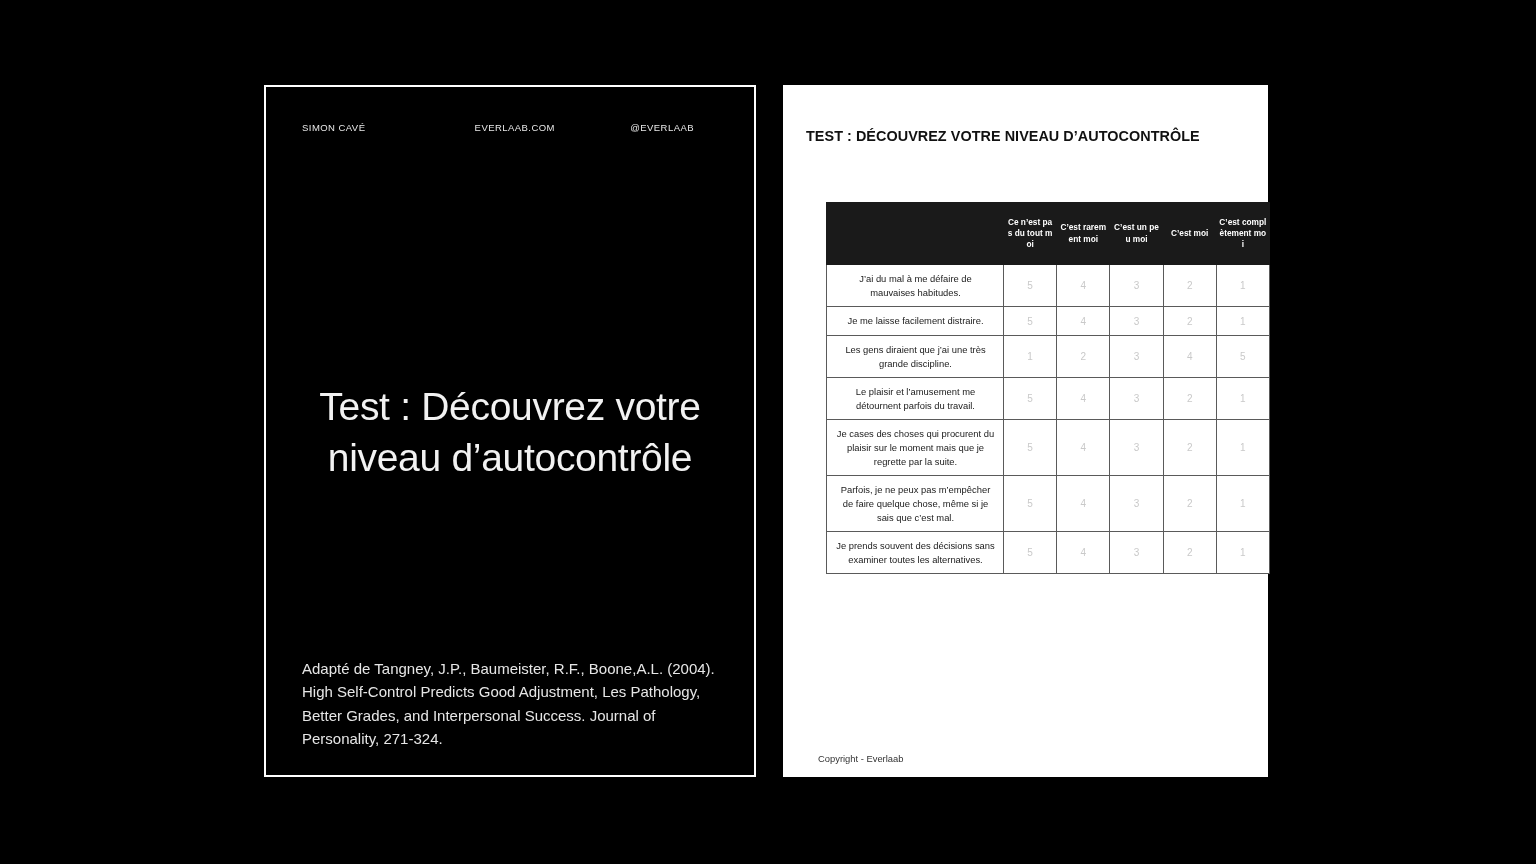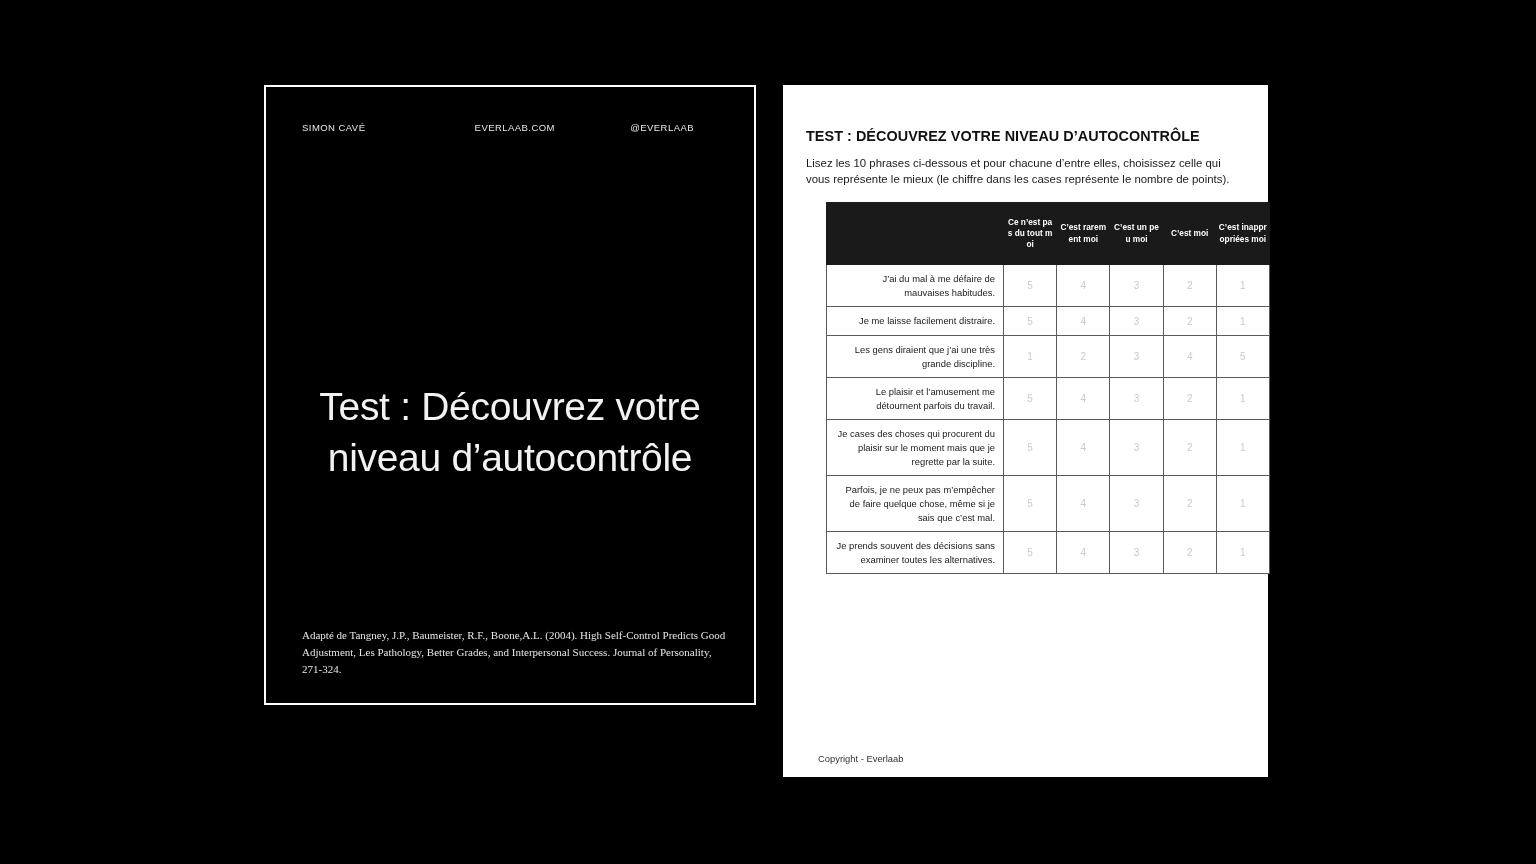--- a/index.html
+++ b/index.html
@@ -15,21 +15,21 @@
     font-family: "Liberation Sans", sans-serif;
     position: relative;
   }
 
   
   #left-page {
     position: absolute;
     left: 264px;
     top: 85px;
     width: 492px;
-    height: 620px;
+    height: 692px;
     background: #000000;
     border: 2px solid #ffffff;
     padding: 3px;
   }
 
   #left-page-inner {
     width: 100%;
     height: 100%;
     background: #000000;
     position: relative;
@@ -69,24 +69,24 @@
     letter-spacing: -0.3px;
     font-family: "Liberation Sans", sans-serif;
   }
 
   #cover-citation {
     position: absolute;
     bottom: 22px;
     left: 33px;
     right: 17px;
     color: #e6e6e6;
-    font-size: 11px;
+    font-size: 15px;
     line-height: 1.55;
     font-weight: 400;
-    font-family: Liberation Serif, serif;
+    font-family: Liberation Sans, sans-serif;
   }
 
   
   #right-page {
     position: absolute;
     left: 783px;
     top: 85px;
     width: 485px;
     height: 692px;
     background: #ffffff;
@@ -157,21 +157,21 @@
   }
 
   .col-statement { width: 177px; }
   .col-score     { width: 53.2px; }
 
   #test-table tbody td.cell-statement {
     color: #1a1a1a;
     font-size: 9.4px;
     line-height: 1.45;
     padding: 7px 8px 7px 9px;
-    text-align: right;
+    text-align: center;
     background: #ffffff;
   }
 
   #test-table tbody td.cell-score {
     color: #c9c9c9;
     font-size: 10px;
     text-align: center;
     background: #ffffff;
   }
 
@@ -201,39 +201,38 @@
     <div id="cover-citation">Adapté de Tangney, J.P., Baumeister, R.F., Boone,A.L. (2004). High Self-Control Predicts Good Adjustment, Les Pathology, Better Grades, and Interpersonal Success. Journal of Personality, 271-324.</div>
 
   </div>
 </div>
 
 <div id="right-page">
   <div id="right-page-inner">
 
     <div id="worksheet-title">TEST : DÉCOUVREZ VOTRE NIVEAU D’AUTOCONTRÔLE</div>
 
-    <div id="worksheet-intro">Lisez les 10 phrases ci-dessous et pour chacune d’entre elles, choisissez celle qui vous représente le mieux (le chiffre dans les cases représente le nombre de points).</div>
 
     <table id="test-table">
       <colgroup>
         <col class="col-statement">
         <col class="col-score">
         <col class="col-score">
         <col class="col-score">
         <col class="col-score">
         <col class="col-score">
       </colgroup>
       <thead>
         <tr>
             <th class="th-statement"></th>
             <th>Ce n’est pas du tout moi</th>
             <th>C’est rarement moi</th>
             <th>C’est un peu moi</th>
             <th>C’est moi</th>
-            <th>C’est inappropriées moi</th>
+            <th>C’est complètement moi</th>
           </tr>
       </thead>
       <tbody>
           <tr>
             <td class="cell-statement">J’ai du mal à me défaire de mauvaises habitudes.</td>
             <td class="cell-score">5</td>
             <td class="cell-score">4</td>
             <td class="cell-score">3</td>
             <td class="cell-score">2</td>
             <td class="cell-score">1</td>

